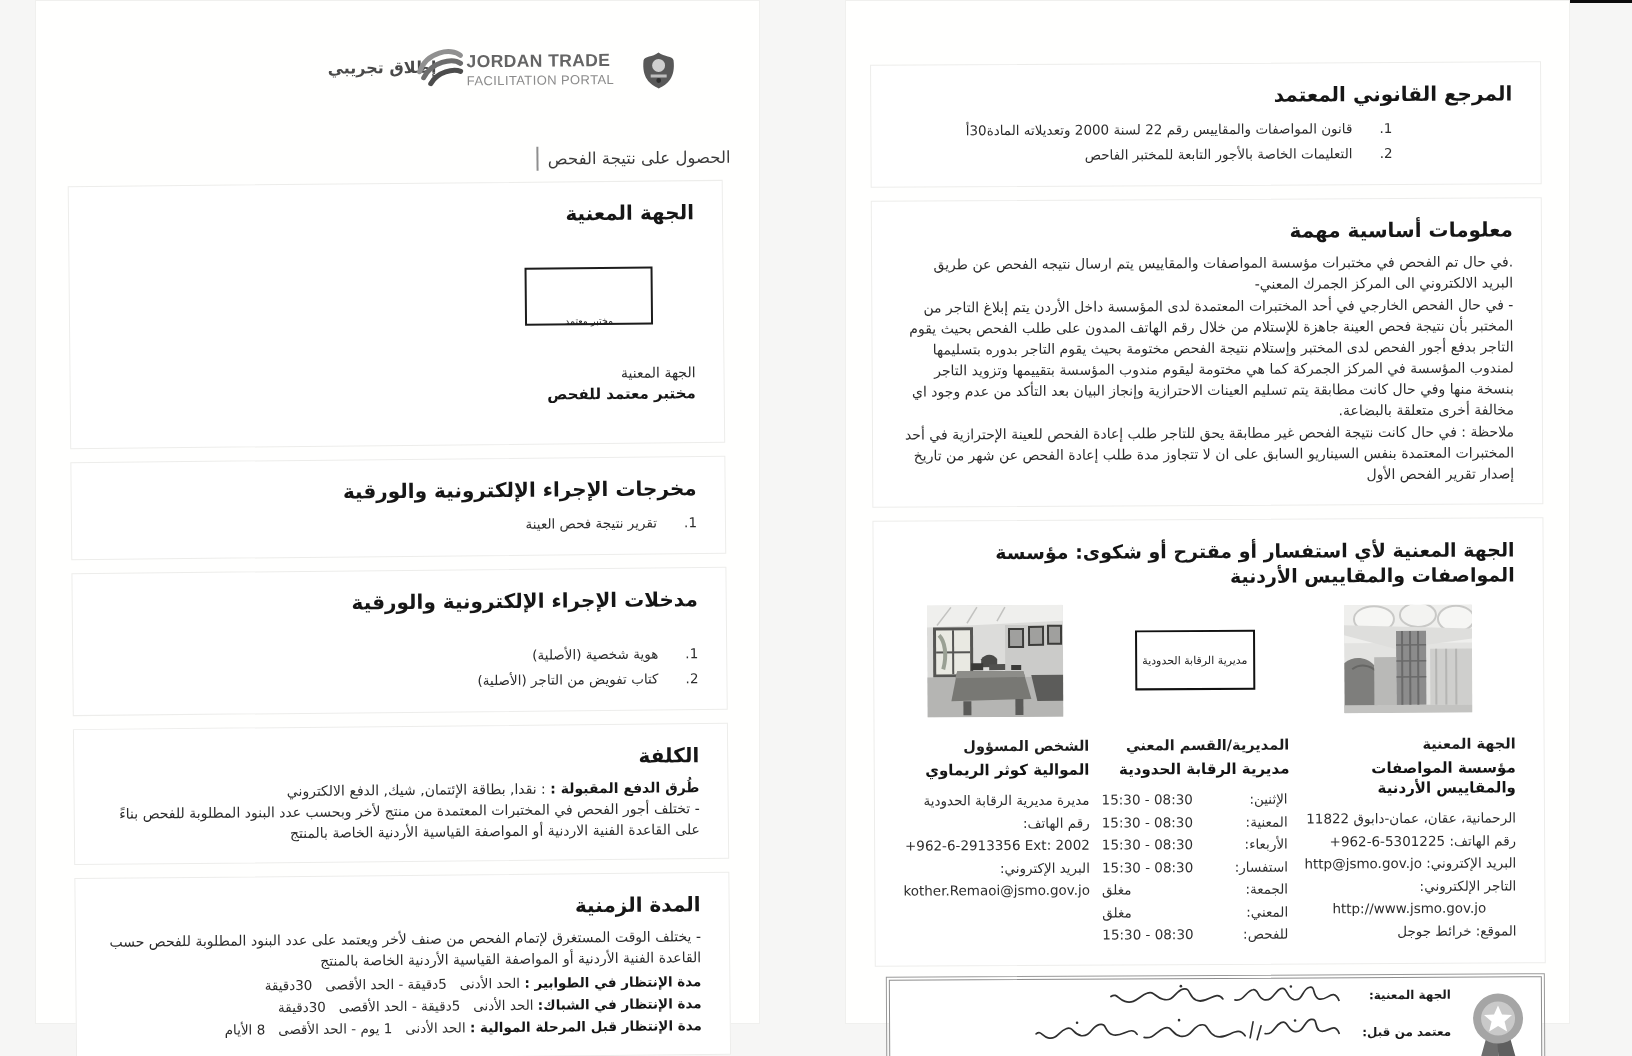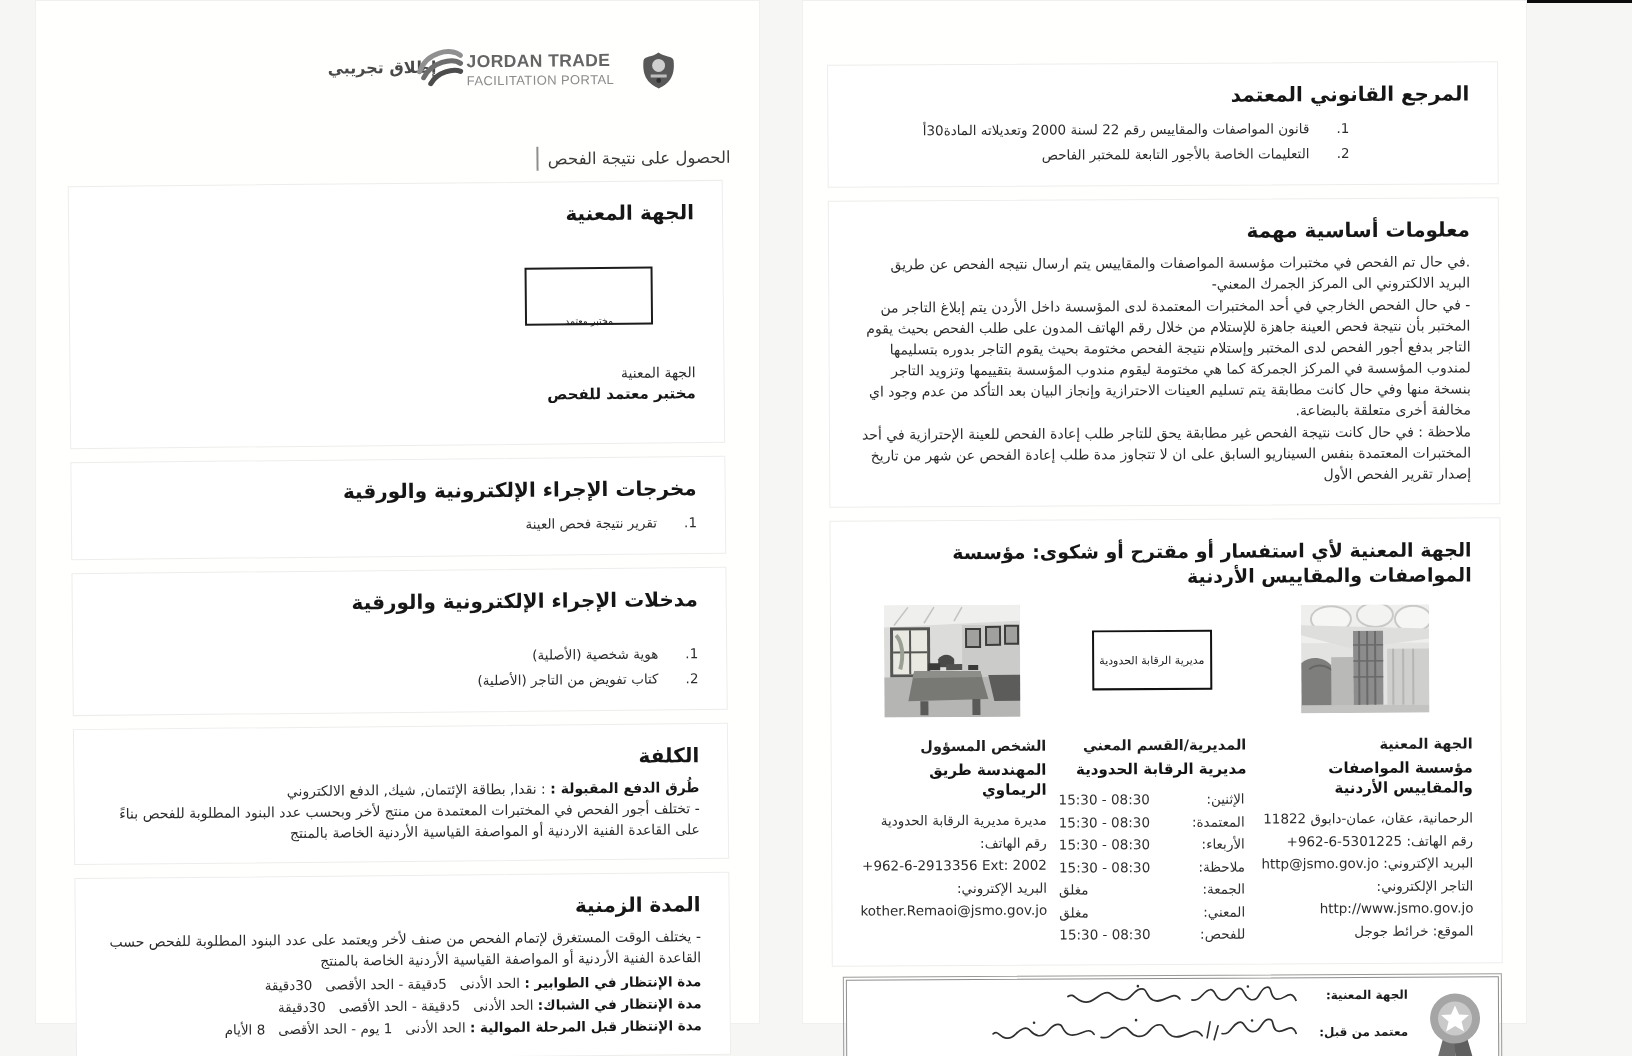--- a/index.html
+++ b/index.html
@@ -15,21 +15,21 @@
   
   .artifact-top-right{position:absolute;left:1510px;top:0;width:122px;height:3px;background:#0c0c0c;}
   .artifact-top-smudge{position:absolute;left:498px;top:0;width:146px;height:4px;background:rgba(60,60,60,.14);}
   .artifact-bottom-line{position:absolute;left:92px;top:1046px;width:430px;height:2px;background:#d9d9d9;}
 
   .page{
     position:absolute;top:0;height:1024px;width:725px;
     background:#fffffe;border:1px solid #f0f0ee;box-sizing:border-box;
   }
   .page-left{left:35px;}
-  .page-right{left:802px;}
+  .page-right{left:845px;}
   .tilt-l{transform:rotate(-0.55deg);transform-origin:50% 40%;}
   .tilt-r{transform:rotate(-0.3deg);transform-origin:50% 40%;}
 
   .rtl{direction:rtl;text-align:right;}
   .ltr{direction:ltr;text-align:left;}
 
   
   .lp-header{position:relative;height:182px;}
   .trial-label{position:absolute;left:295px;top:57px;font-size:16px;font-weight:bold;color:#4a4a4a;direction:rtl;}
   .logo-swoosh{position:absolute;left:382px;top:44px;}
@@ -261,21 +261,21 @@
                 <div class="c-line">الرحمانية، عقان، عمان-دابوق 11822</div>
                 <div class="c-line">
                   <span>رقم الهاتف:</span>
                   <bdi dir="ltr">+962-6-5301225</bdi>
                 </div>
                 <div class="c-line">
                   <span>البريد الإكتروني:</span>
                   <bdi dir="ltr">http@jsmo.gov.jo</bdi>
                 </div>
                 <div class="c-line">التاجر الإلكتروني:</div>
-                <div class="c-line ltr" style="text-align:right;">http://www.jsmo.gov.jo</div>
+                <div class="c-line ltr" style="text-align:center;">http://www.jsmo.gov.jo</div>
                 <div class="c-line">
                   <span>الموقع:</span>
                   <span>خرائط جوجل</span>
                 </div>
               </div>
             </div>
 
             <div class="c-col dept">
               <div class="media-slot">
                 <div class="dir-box">
@@ -283,29 +283,29 @@
                 </div>
               </div>
               <div class="c-heading">المديرية/القسم المعني</div>
               <div class="c-name">مديرية الرقابة الحدودية</div>
               <div class="sched">
                 <div class="sched-row">
                   <span>الإثنين:</span>
                   <span>08:30 - 15:30</span>
                 </div>
                 <div class="sched-row">
-                  <span>المعتمدة:</span>
+                  <span>المعنية:</span>
                   <span>08:30 - 15:30</span>
                 </div>
                 <div class="sched-row">
                   <span>الأربعاء:</span>
                   <span>08:30 - 15:30</span>
                 </div>
                 <div class="sched-row">
-                  <span>ملاحظة:</span>
+                  <span>استفسار:</span>
                   <span>08:30 - 15:30</span>
                 </div>
                 <div class="sched-row">
                   <span>الجمعة:</span>
                   <span>مغلق</span>
                 </div>
                 <div class="sched-row">
                   <span>المعني:</span>
                   <span>مغلق</span>
                 </div>
@@ -339,21 +339,21 @@
                   <path d="M30,66 L96,66 L98,72 L28,73 Z" fill="#8d8d89"></path>
                   <rect x="44" y="58" width="12" height="7" fill="#3a3a38"></rect>
                   <rect x="62" y="59" width="16" height="6" fill="#51514f"></rect>
                   <rect x="84" y="60" width="10" height="5" fill="#3a3a38"></rect>
                   <path d="M104,70 L136,70 L136,96 L110,96 Z" fill="#5c5c5a"></path>
                   <rect x="36" y="96" width="8" height="14" fill="#5a5a58"></rect>
                   <rect x="88" y="94" width="8" height="16" fill="#5a5a58"></rect>
                 </svg>
               </div>
               <div class="c-heading">الشخص المسؤول</div>
-              <div class="c-name">المهندسة طريق الريماوي</div>
+              <div class="c-name">الموالية كوثر الريماوي</div>
               <div class="c-lines">
                 <div class="c-line">مديرة مديرية الرقابة الحدودية</div>
                 <div class="c-line">رقم الهاتف:</div>
                 <div class="c-line ltr" style="text-align:right;">+962-6-2913356 Ext: 2002</div>
                 <div class="c-line">البريد الإكتروني:</div>
                 <div class="c-line ltr" style="">kother.Remaoi@jsmo.gov.jo</div>
               </div>
             </div>
 
           </div>

